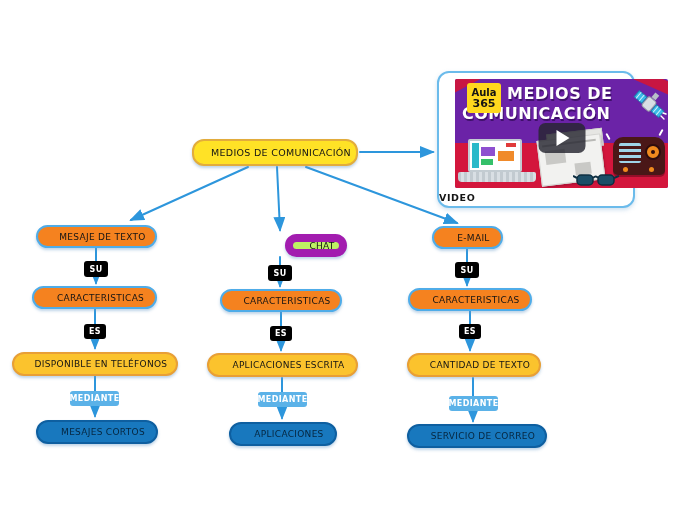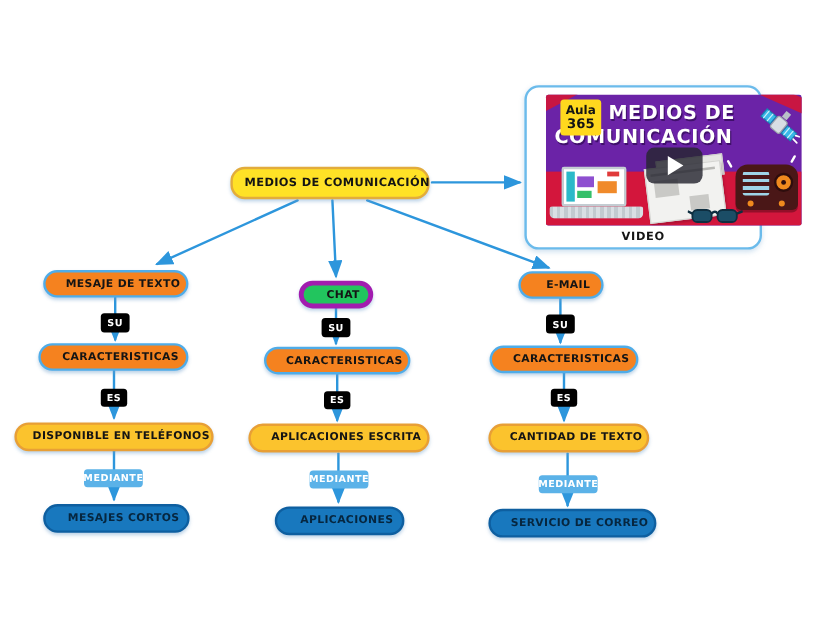--- a/index.html
+++ b/index.html
@@ -3,27 +3,27 @@
 <meta charset="utf-8">
 <style>
   html,body{margin:0;padding:0;background:#ffffff;}
   .stage{
     position:relative;width:696px;height:520px;background:#ffffff;
     font-family:"DejaVu Sans","Liberation Sans",sans-serif;overflow:hidden;
   }
   svg.wires{position:absolute;left:0;top:0;width:696px;height:520px;pointer-events:none;}
   .node{
     position:absolute;display:flex;align-items:center;justify-content:center;
-    border-radius:12px;font-weight:bold;font-size:9px;letter-spacing:.3px;
+    border-radius:12px;font-weight:normal;font-size:9px;letter-spacing:.3px;
     color:#141414;text-align:left;box-shadow:0 2px 3px rgba(110,160,205,.45);
     box-sizing:border-box;white-space:nowrap;cursor:default;padding-left:12px;
   }
   .node-central{background:#FFE226;border:2px solid #E2AC3C;font-size:9.5px;}
   .node-orange {background:#F5821F;border:2px solid #4FACE8;}
-  .node-yellow {background:#22c55e;border:4px solid #a21caf;}
+  .node-yellow {background:#bef264;border:8px solid #a21caf;margin-left:36px;}
   .node-gold   {background:#FBC32D;border:2px solid #E89F36;}
   .node-blue   {background:#1878BE;border:2px solid #0E5FA0;color:#06263F;}
   .conn{
     position:absolute;display:flex;align-items:center;justify-content:center;
     background:#000000;color:#ffffff;font-weight:bold;font-size:8px;
     border-radius:3px;letter-spacing:.4px;box-sizing:border-box;white-space:nowrap;
   }
   .conn-light{background:#5BB2E8;}
   
   .video-card{
@@ -76,21 +76,21 @@
   .radio .knob1{left:10px;} .radio .knob2{left:36px;}
   .spark{position:absolute;width:2px;height:7px;background:#ffffff;border-radius:1px;z-index:2;}
   
   .play{
     position:absolute;left:50%;top:54%;transform:translate(-50%,-50%);
     width:47px;height:30px;background:rgba(38,38,48,.82);border-radius:7px;
     display:flex;align-items:center;justify-content:center;z-index:4;cursor:pointer;
   }
   .play .tri{width:0;height:0;border-left:13px solid #ffffff;border-top:8px solid transparent;border-bottom:8px solid transparent;margin-left:3px;}
   .caption{
-    position:absolute;left:0;bottom:3px;width:100%;text-align:center;
+    position:absolute;left:0;bottom:3px;width:100%;
     font-size:9.5px;font-weight:bold;letter-spacing:.6px;color:#141414;
   }
 </style>
 </head>
 <body>
 
 <div class="stage">
 
   <svg class="wires">
     <defs>

